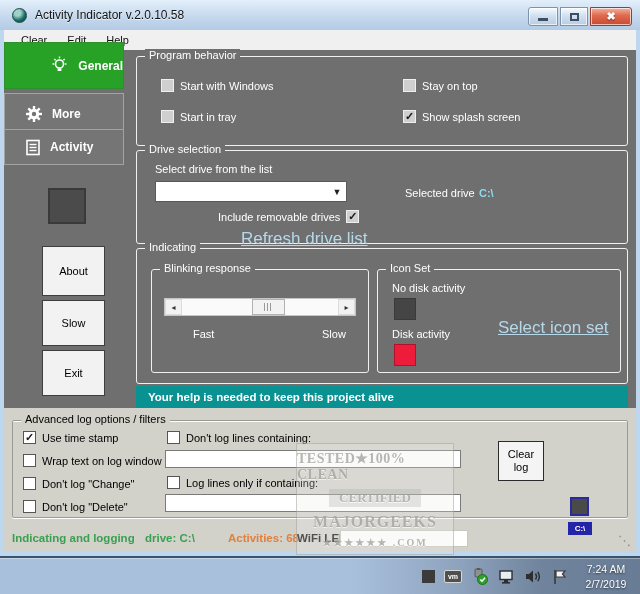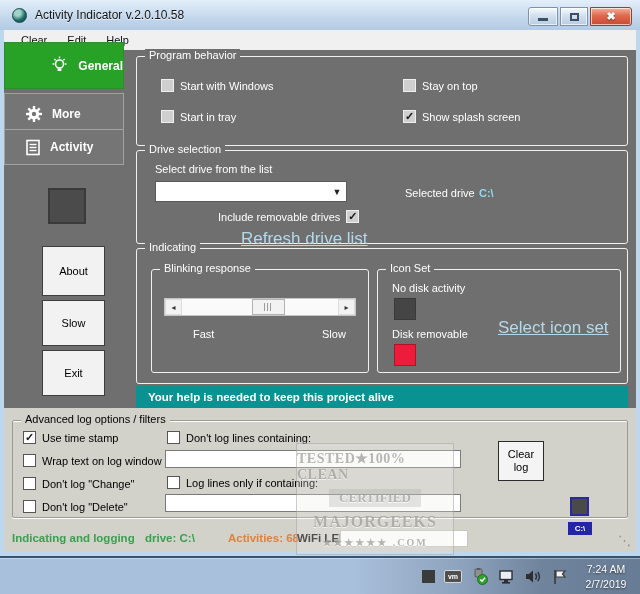--- a/index.html
+++ b/index.html
@@ -241,21 +241,21 @@
           <div class="sarrow">▸</div>
         </div>
         <span class="wlabel" style="left:16px;top:58px;padding-left:25px;">Fast</span>
         <span class="wlabel" style="left:170px;top:58px;">Slow</span>
       </div>
 
       <div class="grp" style="left:240px;top:20px;width:244px;height:104px;">
         <span class="grp-legend">Icon Set</span>
         <span class="wlabel" style="left:14px;top:12px;">No disk activity</span>
         <div class="swatch idle" style="left:16px;top:28px;"></div>
-        <span class="wlabel" style="left:14px;top:58px;">Disk removable</span>
+        <span class="wlabel" style="left:14px;top:58px;">Disk activity</span>
         <div class="swatch act" style="left:16px;top:74px;"></div>
         <a class="link" style="left:120px;top:48px;">Select icon set</a>
       </div>
     </div>
 
     <div class="banner">
       <span>Your help is needed to keep this project alive</span>
     </div>
 
     <div class="grp-light" style="left:8px;top:390px;width:616px;height:98px;">

